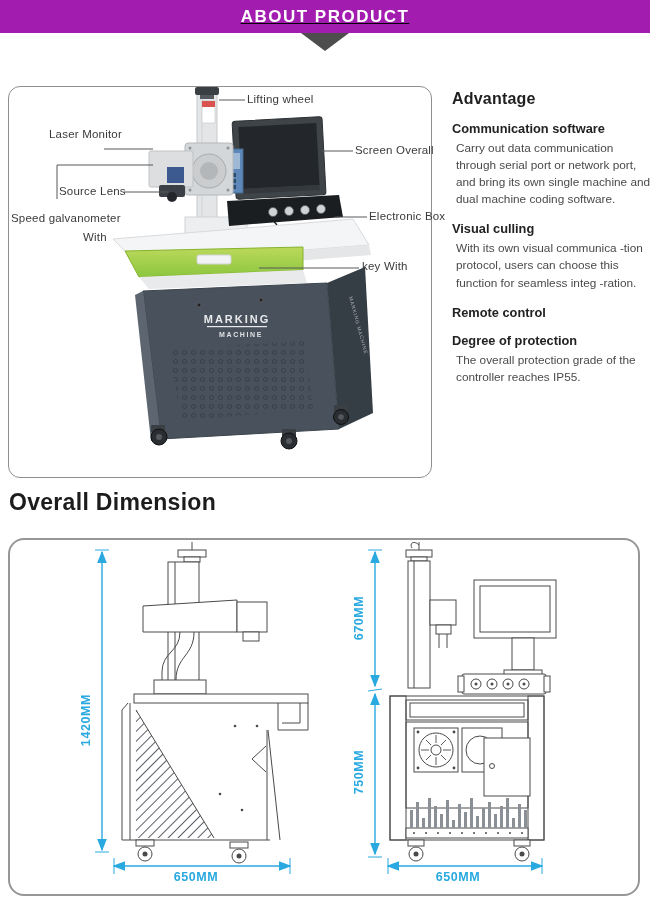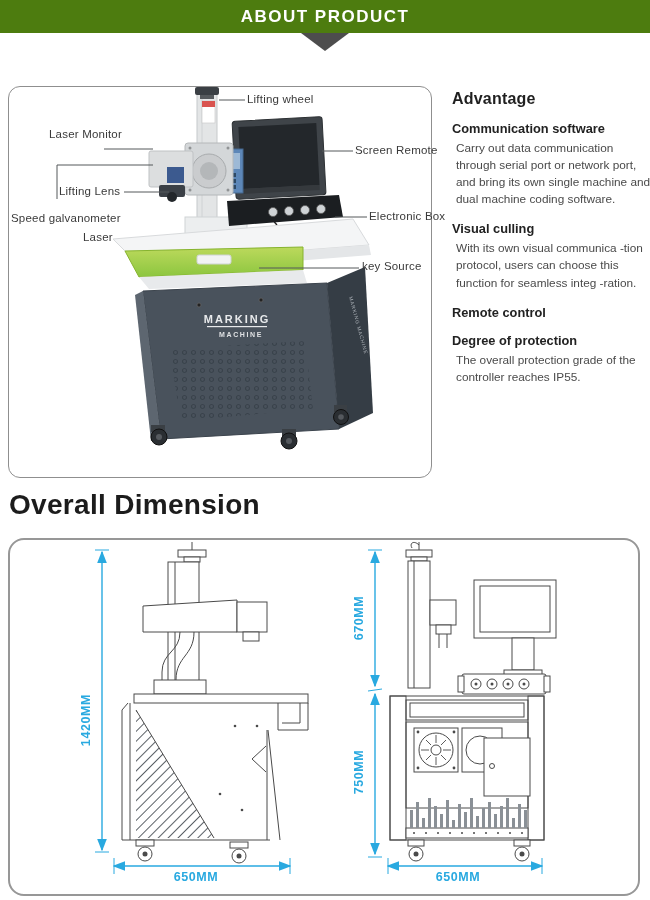--- a/index.html
+++ b/index.html
@@ -2,38 +2,38 @@
 <html><head>
 <meta charset="utf-8">
 <style>
   html,body{margin:0;padding:0;}
   body{
     width:650px;height:900px;position:relative;overflow:hidden;
     background:#fff;font-family:"Liberation Sans",sans-serif;
     -webkit-font-smoothing:antialiased;
   }
   
-  .banner{position:absolute;left:0;top:0;width:650px;height:33px;background:#4d7c0f;
-          display:flex;align-items:center;justify-content:center;}
+  .banner{position:absolute;left:0;top:0;width:650px;height:33px;background:#a21caf;
+          display:flex;align-items:center;justify-content:center;text-decoration:underline;}
   .banner-title{color:#fff;font-size:17px;font-weight:600;letter-spacing:1.5px;}
   .banner-tri{position:absolute;left:301px;top:33px;width:0;height:0;
               border-left:24px solid transparent;border-right:24px solid transparent;
               border-top:18px solid #4d4d4d;}
   
   .photo-box{position:absolute;left:8px;top:86px;width:424px;height:392px;
              border:1.5px solid #8f8f8f;border-radius:12px;background:#fff;box-sizing:border-box;}
   .photo-box svg{position:absolute;left:0;top:0;}
   .callout{position:absolute;font-size:11.5px;color:#3a3a3a;white-space:nowrap;letter-spacing:.2px;}
   
   .advantage{position:absolute;left:452px;top:90px;width:200px;}
   .adv-title{font-size:16px;font-weight:700;color:#1f1f1f;margin:0 0 13px 0;letter-spacing:.2px;}
   .adv-head{font-size:12.8px;font-weight:700;color:#222;margin:13px 0 4px 0;}
   .adv-body{font-size:11.8px;line-height:1.45;color:#4a4a4a;margin:4px;width:198px;}
   
-  .dim-title{position:absolute;left:9px;top:489px;font-size:28px;font-weight:700;
+  .dim-title{position:absolute;left:9px;top:489px;font-size:23px;font-weight:700;
              color:#1c1c1c;letter-spacing:.3px;}
   .dim-box{position:absolute;left:8px;top:538px;width:632px;height:358px;
            border:2px solid #979797;border-radius:16px;background:#fff;box-sizing:border-box;}
   .dim-box svg{position:absolute;left:0;top:0;}
   .blue-dim{fill:#29a9e0;font-size:12.5px;font-weight:700;letter-spacing:.6px;}
   .cab-text1{fill:#e8eaec;font-size:11px;font-weight:700;letter-spacing:2px;}
   .cab-text2{fill:#dfe1e3;font-size:7px;font-weight:600;letter-spacing:1.6px;}
   .cab-side-text{fill:#aeb4ba;font-size:5px;letter-spacing:.8px;}
 </style>
 </head>
@@ -156,26 +156,26 @@
       <line x1="48" y1="78" x2="48" y2="112"></line>
       <line x1="115" y1="105" x2="160" y2="105"></line>
       <line x1="313" y1="64" x2="344" y2="64"></line>
       <line x1="326" y1="130" x2="358" y2="130"></line>
       <line x1="250" y1="181" x2="350" y2="181"></line>
     </g>
   </svg>
 
   <div class="callout" style="left:238px;top:6px">Lifting wheel</div>
   <div class="callout" style="left:40px;top:41px">Laser Monitor</div>
-  <div class="callout" style="left:346px;top:57px">Screen Remote</div>
-  <div class="callout" style="left:50px;top:98px">Lifting Lens</div>
+  <div class="callout" style="left:346px;top:57px">Screen Overall</div>
+  <div class="callout" style="left:50px;top:98px">Source Lens</div>
   <div class="callout" style="left:2px;top:125px">Speed galvanometer</div>
-  <div class="callout" style="left:74px;top:144px">Laser</div>
+  <div class="callout" style="left:74px;top:144px">With</div>
   <div class="callout" style="left:360px;top:123px">Electronic Box</div>
-  <div class="callout" style="left:353px;top:173px">key Source</div>
+  <div class="callout" style="left:353px;top:173px">key With</div>
 </div>
 
 <div class="advantage">
   <h2 class="adv-title">Advantage</h2>
   <h3 class="adv-head">Communication software</h3>
   <p class="adv-body">Carry out data communication through serial port or network port, and bring its own single machine and dual machine coding software.</p>
   <h3 class="adv-head">Visual culling</h3>
   <p class="adv-body">With its own visual communica -tion protocol, users can choose this function for seamless integ -ration.</p>
   <h3 class="adv-head">Remote control</h3>
   <h3 class="adv-head">Degree of protection</h3>

